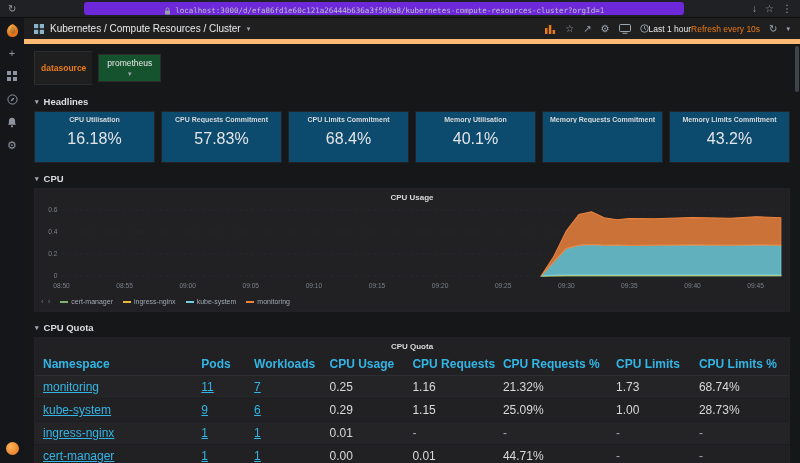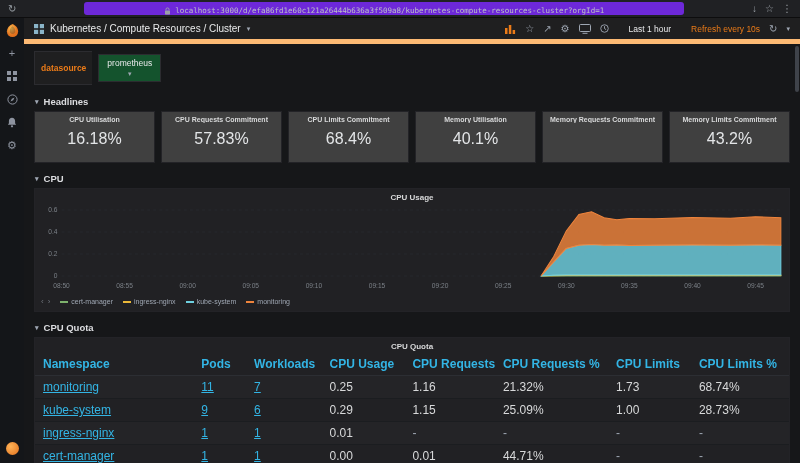--- a/index.html
+++ b/index.html
@@ -25,42 +25,42 @@
     align-items:center; justify-content:center; width:16px; height:14px; }
   .avatar{ width:13px; height:13px; border-radius:50%;
     background:radial-gradient(circle at 35% 35%, #ffb357, #e2711d); margin-top:auto; cursor:pointer; }
   .main{ flex:1; display:flex; flex-direction:column; min-width:0; }
   
   .topnav{ height:26px; background:#1f1f20; display:flex; align-items:center;
     padding:0 10px; gap:6px; border-bottom:5px solid #fdba74; }
   .dash-title{ font-size:10px; color:#e9eaeb; white-space:nowrap; cursor:pointer; }
   .topnav-right{ margin-left:auto; display:flex; align-items:center; gap:9px; }
   .tn-icon{ color:#9fa7b3; font-size:10px; line-height:1; cursor:pointer; display:flex; align-items:center; }
-  .timepicker{ display:flex; align-items:center; gap:20px; cursor:pointer; font-size:8.5px; }
+  .timepicker{ display:flex; align-items:center; gap:0; cursor:pointer; font-size:8.5px; }
   .time-range{ color:#e9eaeb; }
   .refresh-int{ color:#eb7b18; }
   .caret{ color:#9fa7b3; font-size:7px; }
   
   .dashboard{ flex:1; padding:5px 10px 0; overflow:hidden; position:relative; }
   .scroll-thumb{ position:absolute; right:1px; top:2px; width:4px; height:46px;
     background:#3f434a; border-radius:2px; cursor:pointer; }
   .submenu{ display:flex; align-items:center; gap:6px; margin:2px 0 7px; }
   .var-label{ color:#eb7b18; font-size:8.5px; font-weight:600; background:#1f1f20;
     padding:11px 6px; border:1px solid #2c2c30; border-right:none; }
   .var-value{ background:#14532d; border:1px solid #2c2c30; color:#e9eaeb; font-size:8.5px;
     padding:3px 8px; display:flex; gap:2px; align-items:center; cursor:pointer;flex-direction:column; }
   .section-header{ display:flex; align-items:center; gap:5px; padding:4px 1px;
     font-size:9.5px; font-weight:600; color:#dcdde0; cursor:pointer; }
   .section-caret{ color:#9fa7b3; font-size:7px; }
   .panel{ background:#212124; border:1px solid #232327; }
   .panel-title{ text-align:center; font-size:8px; font-weight:600; color:#d8d9da;
     padding:4px 0 2px; cursor:pointer; white-space:nowrap; }
   
   .headlines-row{ display:grid; grid-template-columns:repeat(6,1fr); gap:6px; margin-bottom:6px; }
-  .stat-panel{ background:#404040; border:1px solid #232327; height:52px;
+  .stat-panel{ background:#0c4a6e; border:1px solid #232327; height:52px;
     display:flex; flex-direction:column; }
   .stat-panel .panel-title{ font-size:7px; overflow:hidden; text-overflow:ellipsis; padding:4px 2px 0; }
   .stat-value{ font-size:16px; font-weight:500; color:#e3e5e7; text-align:center; margin-top:7px; }
   
   .chart-panel{ margin-bottom:6px; padding-bottom:2px; }
   .chart-svg{ display:block; width:100%; height:92px; cursor:crosshair; }
   .tick{ font-size:6.5px; fill:#7b8087; font-family:"Liberation Sans",sans-serif; }
   .legend-row{ display:flex; align-items:center; gap:10px; padding:1px 6px 3px; font-size:7px; color:#9fa7b3; }
   .legend-arrows{ display:flex; gap:4px; color:#6f747c; font-size:8px; cursor:pointer; }
   .legend-item{ display:flex; align-items:center; gap:3px; cursor:pointer; }

